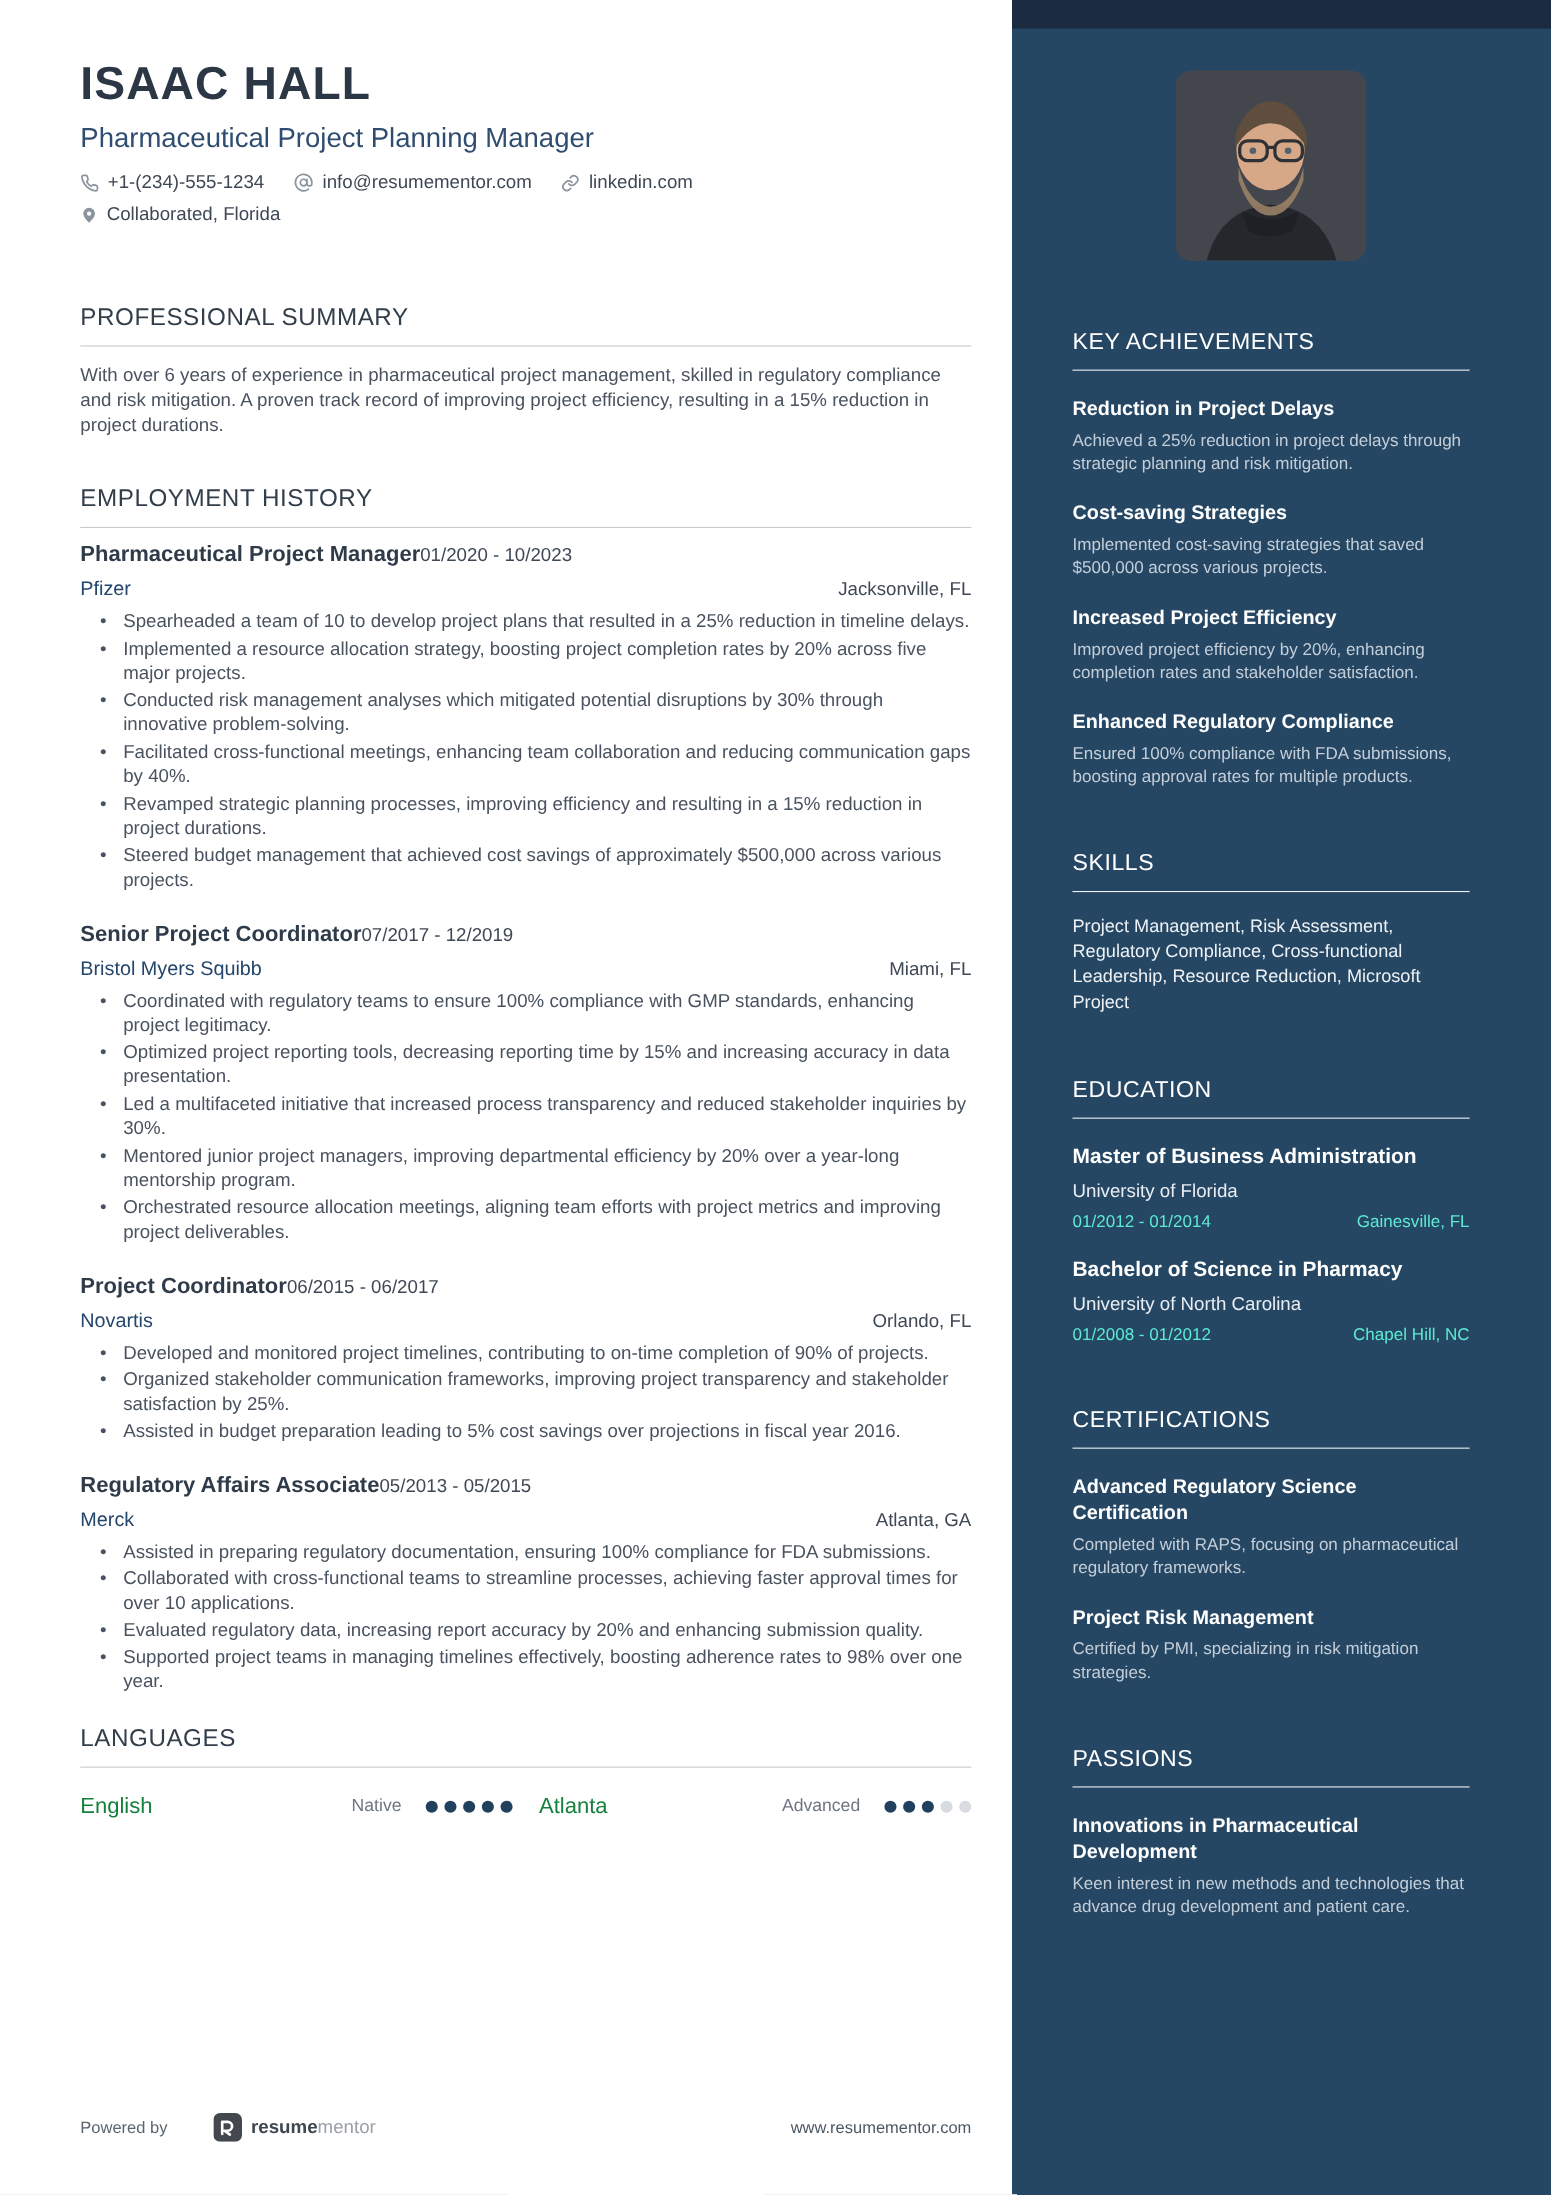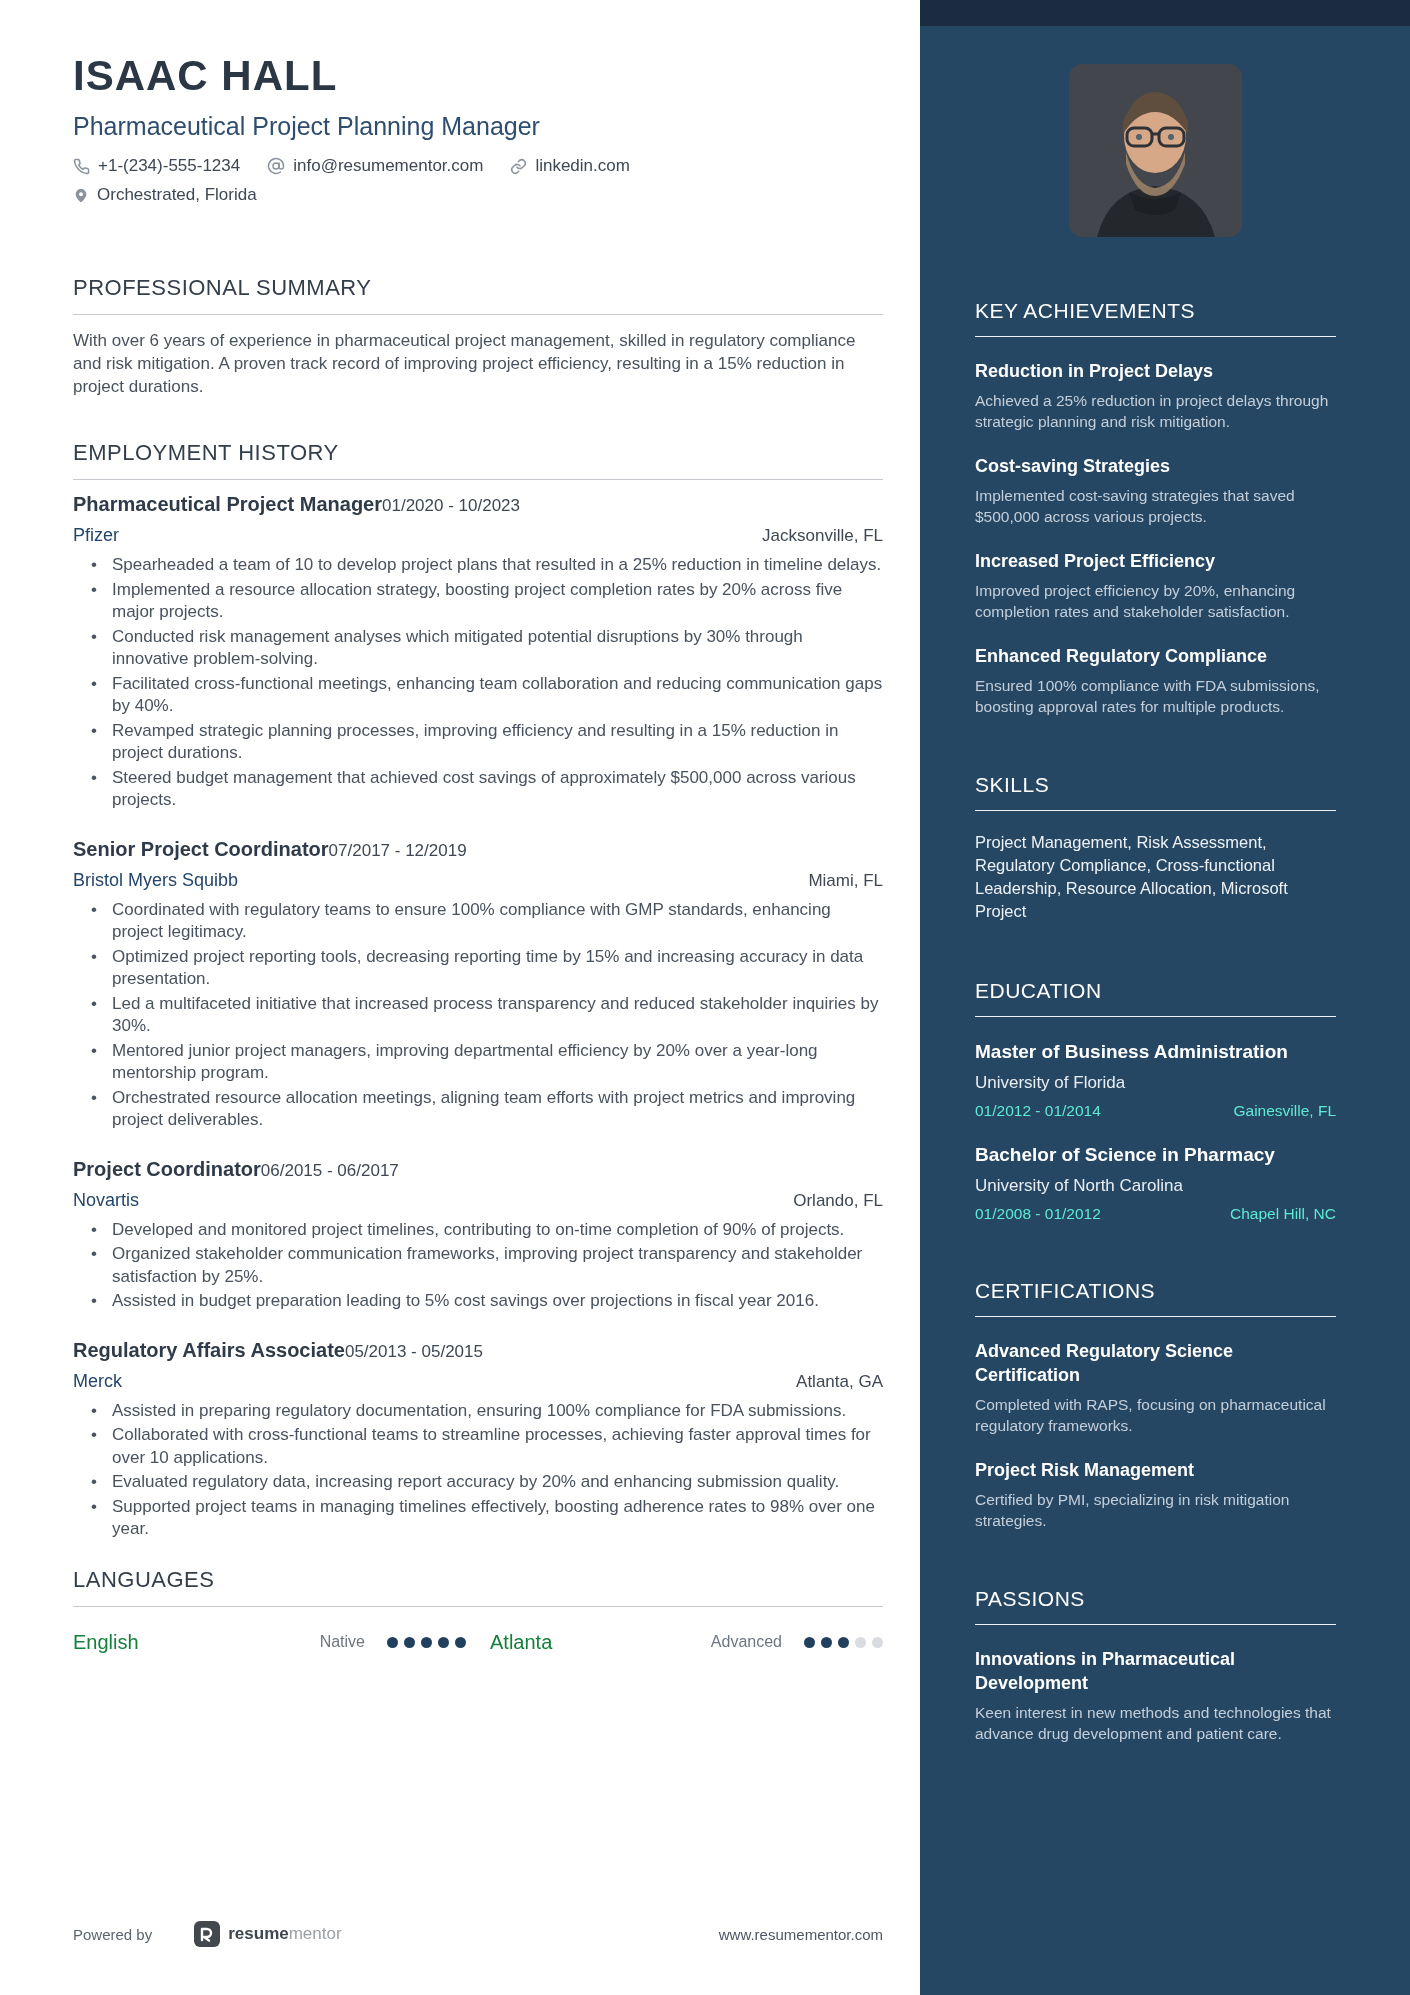--- a/index.html
+++ b/index.html
@@ -122,21 +122,21 @@
               <path d="M14 11a5 5 0 0 0-7.5-.5l-3 3a5 5 0 0 0 7 7l1.7-1.7"></path>
             </svg>
           <span>linkedin.com</span>
         </span>
       </div>
       <div class="contact-row">
         <span class="contact">
           <svg width="16" height="17" viewBox="0 0 24 24" fill="#8a939e">
               <path d="M12 2a8 8 0 0 0-8 8c0 5.4 7 11.5 7.3 11.8a1 1 0 0 0 1.4 0C13 21.5 20 15.4 20 10a8 8 0 0 0-8-8zm0 11a3 3 0 1 1 0-6 3 3 0 0 1 0 6z"></path>
             </svg>
-          <span>Orchestrated, Florida</span>
+          <span>Collaborated, Florida</span>
         </span>
       </div>
     </header>
 
     <section class="sec">
       <h2 class="sec-h">PROFESSIONAL SUMMARY</h2>
       <p class="summary-text">With over 6 years of experience in pharmaceutical project management, skilled in regulatory compliance and risk mitigation. A proven track record of improving project efficiency, resulting in a 15% reduction in project durations.</p>
     </section>
 
     <section class="sec employment">
@@ -289,21 +289,21 @@
         <div class="s-item-text">Improved project efficiency by 20%, enhancing completion rates and stakeholder satisfaction.</div>
       </div>
       <div class="s-item">
         <div class="s-item-title">Enhanced Regulatory Compliance</div>
         <div class="s-item-text">Ensured 100% compliance with FDA submissions, boosting approval rates for multiple products.</div>
       </div>
     </section>
 
     <section class="s-sec">
       <h3 class="s-h">SKILLS</h3>
-      <div class="skills-text">Project Management, Risk Assessment, Regulatory Compliance, Cross-functional Leadership, Resource Allocation, Microsoft Project</div>
+      <div class="skills-text">Project Management, Risk Assessment, Regulatory Compliance, Cross-functional Leadership, Resource Reduction, Microsoft Project</div>
     </section>
 
     <section class="s-sec">
       <h3 class="s-h">EDUCATION</h3>
       <div class="edu">
         <div class="degree">Master of Business Administration</div>
         <div class="school">University of Florida</div>
         <div class="edu-meta">
           <span>01/2012 - 01/2014</span>
           <span>Gainesville, FL</span>

